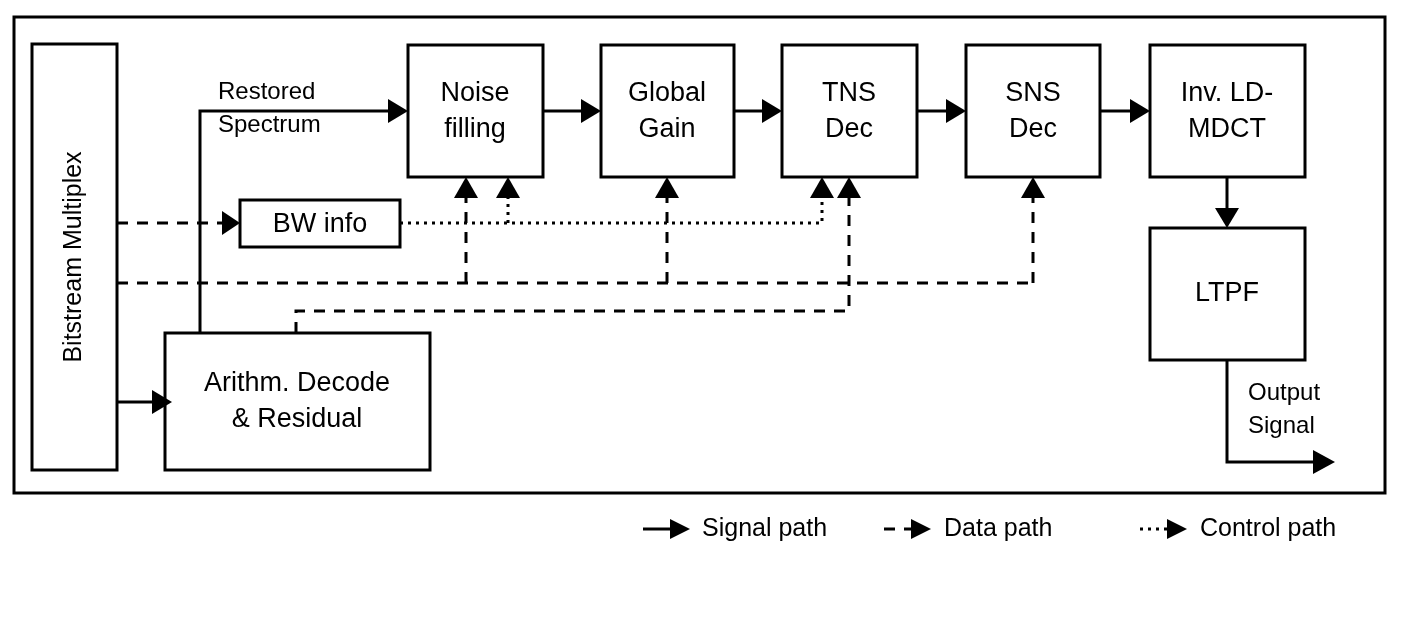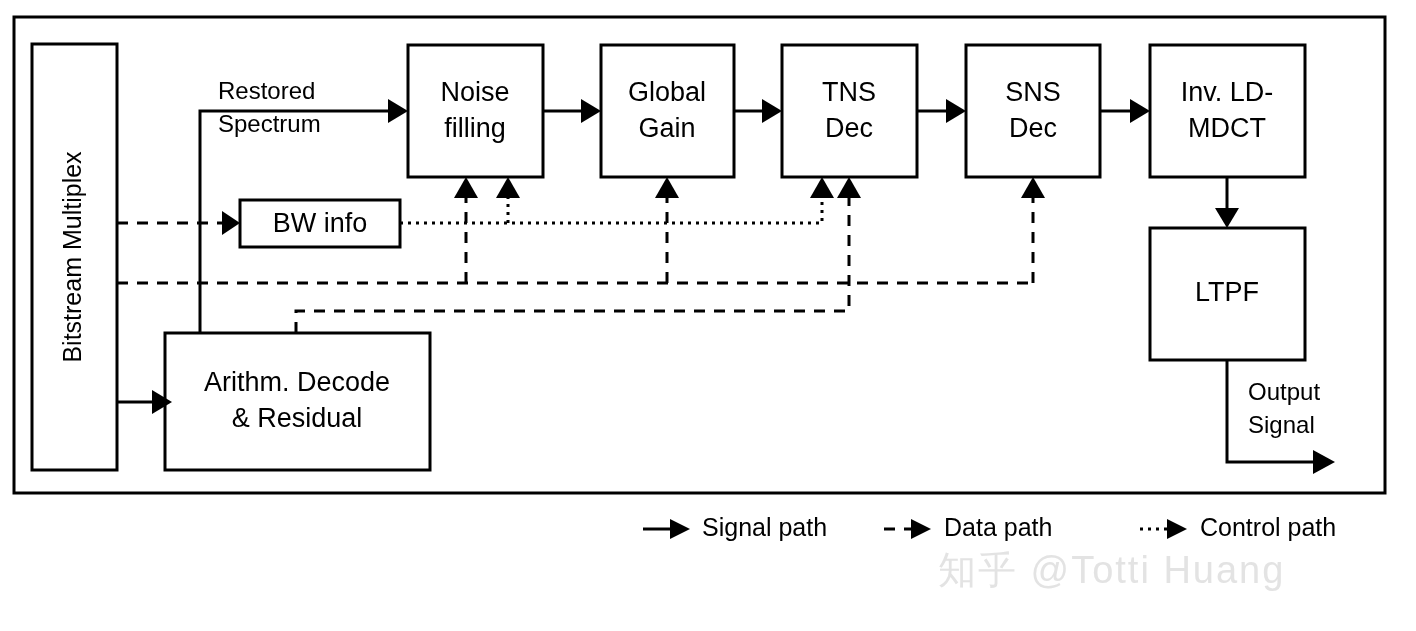--- a/index.html
+++ b/index.html
@@ -257,15 +257,14 @@
       <g>
         <path class="ctl" d="M1140,529 L1169,529"></path>
         <polygon class="arrowhead" points="1167,519 1187,529 1167,539"></polygon>
         <text class="legendlabel" x="1200" y="529">Control path</text>
       </g>
 
     </g>
 
   </svg>
 
-  <div class="watermark">知乎 @Totti Huang</div>
 
 </div>
 
 </body></html>

